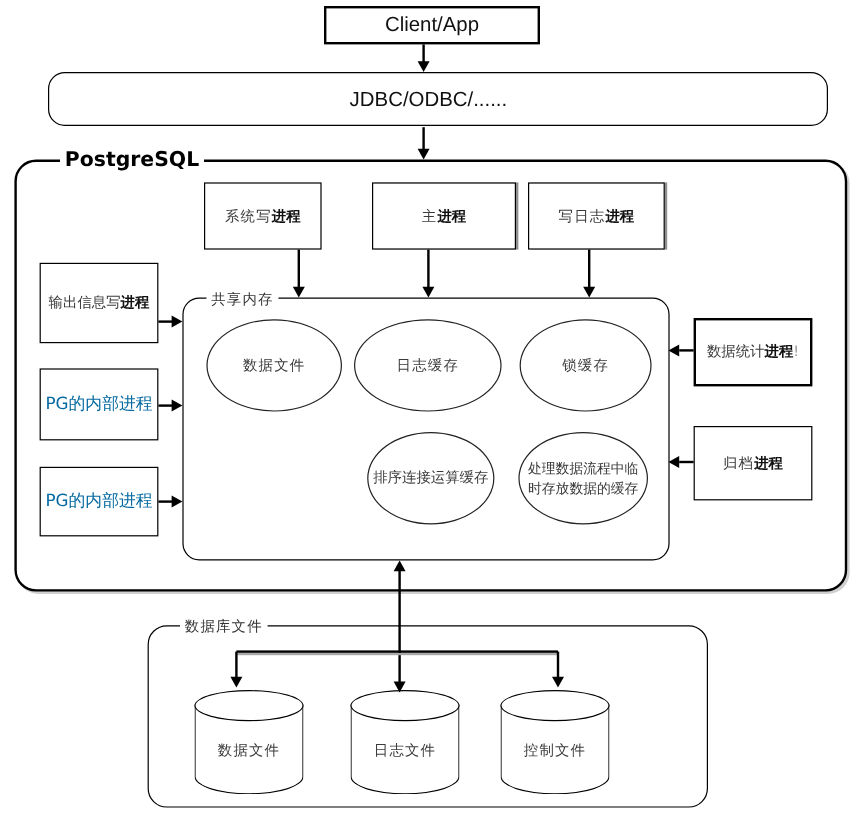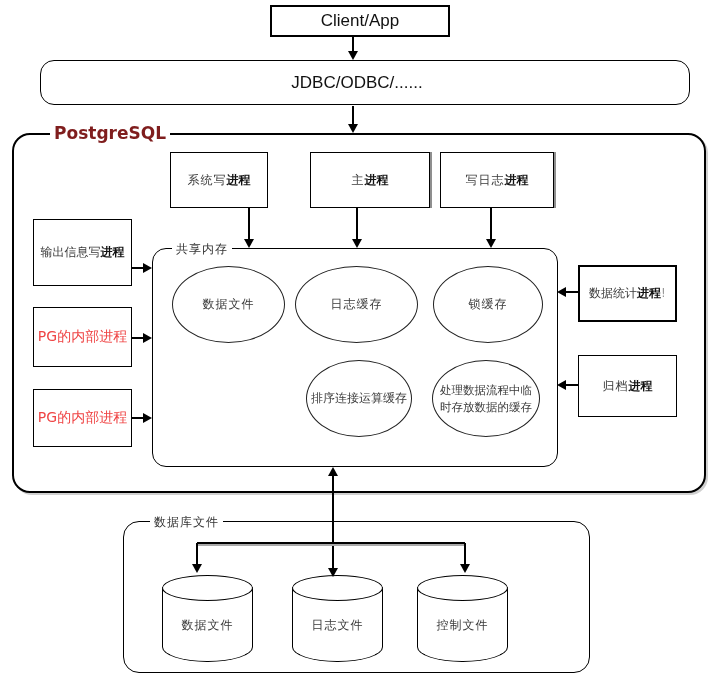--- a/index.html
+++ b/index.html
@@ -13,27 +13,27 @@
     position:absolute; background:#fff; border:1px solid #000;
     display:flex; align-items:center; justify-content:center; text-align:center;
     box-sizing:border-box;
   }
   .b2{border-width:2px;}
   .gshadow{box-shadow:2px 0 0 #8f8f8f;}
   .round{border-radius:14px;}
   .zh{font-family:"DejaVu Serif", serif; font-size:12px; color:#3a3a3a; letter-spacing:1px;}
   .zh .b{font-family:"DejaVu Sans", sans-serif; font-weight:bold; color:#111; letter-spacing:0;}
   .zh .faint{color:#9a9a9a; font-weight:normal; font-family:"DejaVu Sans", sans-serif;}
-  .sans-cn{font-family:"DejaVu Sans", sans-serif; font-size:14px; color:#ef4444;}
+  .sans-cn{font-family:"DejaVu Sans", sans-serif; font-size:14px; color:#0369a1;}
   
   .tag{
     position:absolute; background:#fff; padding:0 4px; z-index:5;
     font-family:"DejaVu Serif", serif; font-size:12px; color:#333; letter-spacing:1px;
   }
-  .tag.bold-latin{font-family:"DejaVu Sans", sans-serif; font-weight:bold; font-size:17px; color:#7f1d1d; letter-spacing:0;}
+  .tag.bold-latin{font-family:"DejaVu Sans", sans-serif; font-weight:bold; font-size:17px; color:#000000; letter-spacing:0;}
   
   .oval{
     position:absolute; border:1px solid #222; border-radius:50%; background:#fff;
     display:flex; align-items:center; justify-content:center; text-align:center;
     box-sizing:border-box; padding:6px 10px;
     font-family:"DejaVu Serif", serif; font-size:12px; color:#3a3a3a;
     line-height:1.45; letter-spacing:1px;
   }
   
   .lv{position:absolute; width:2px; background:#000; z-index:3;}

